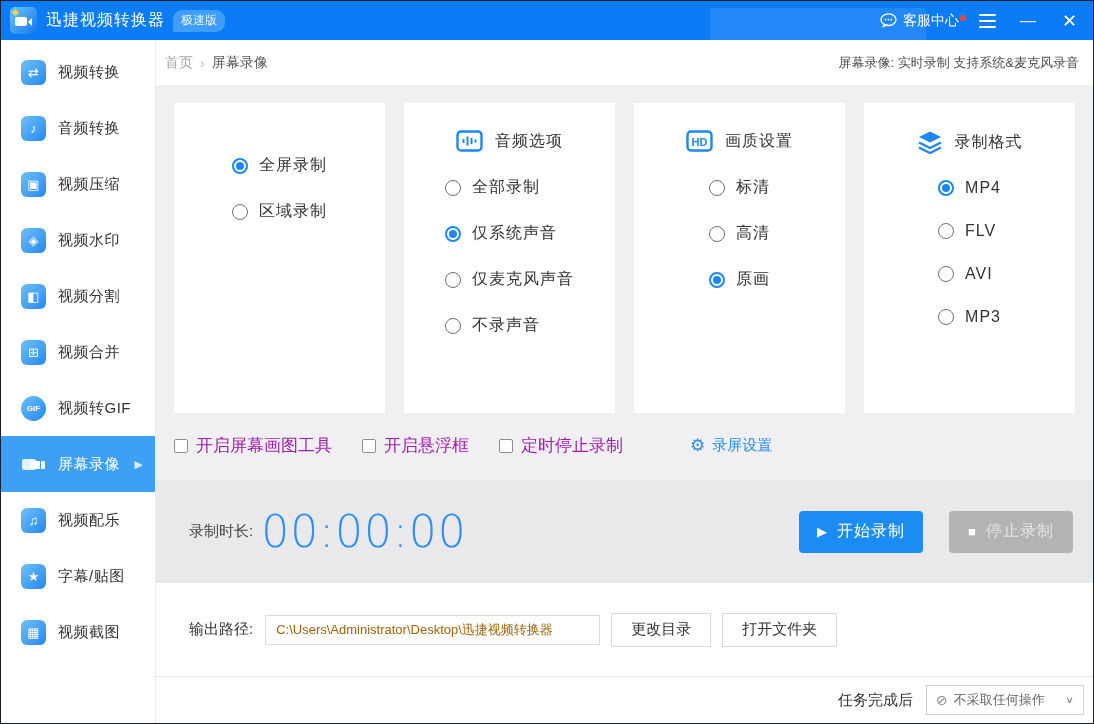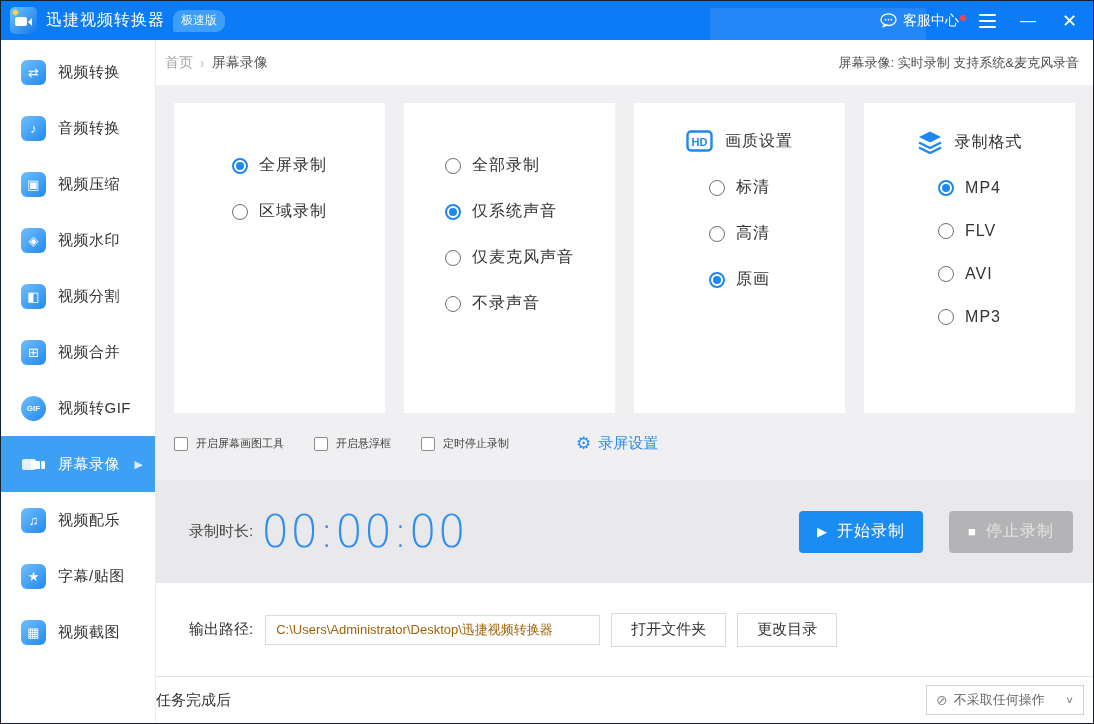--- a/index.html
+++ b/index.html
@@ -60,21 +60,21 @@
   .opt-group { width:max-content; margin:25px auto 0; }
   .opt-row { display:flex; align-items:center; gap:11px; margin-bottom:25px; cursor:pointer; }
   .opt-label { font-size:16px; color:#333; letter-spacing:1px; }
   .radio { width:16px; height:16px; border:1px solid #707070; border-radius:50%; background:#fff; flex:none; position:relative; }
   .radio.sel { border:2px solid #1e87f0; }
   .radio.sel::after { content:""; position:absolute; left:2px; top:2px; width:8px; height:8px; border-radius:50%; background:#1e87f0; }
 
   .opts-bar { display:flex; align-items:center; margin-top:21px; }
   .chk-item { display:flex; align-items:center; gap:8px; margin-right:30px; cursor:pointer; }
   .chk-box { width:14px; height:14px; border:1px solid #8d8d8d; border-radius:2px; background:#fff; flex:none; }
-  .chk-label { font-size:11px; color:#404040; }
+  .chk-label { font-size:17px; color:#a21caf; }
   .settings-link { display:flex; align-items:center; gap:7px; margin-left:37px; color:#2b8cf0; cursor:pointer; }
   .gear { font-size:17px; line-height:1; }
   .settings-text { font-size:15px; }
 
   
   .timer-strip { height:103px; background:#e9e9eb; display:flex; align-items:center; padding:0 20px 0 33px; flex:none; }
   .dur-label { font-size:15px; color:#454545; }
   .dur-value { font-family:"DejaVu Sans","Liberation Sans",sans-serif; font-weight:100; font-size:44px; color:#2f8ff2; margin-left:8px; letter-spacing:1px; line-height:1; }
   .timer-btns { margin-left:auto; display:flex; gap:26px; }
   .btn-rec { width:124px; height:42px; border:none; border-radius:4px; font-size:16px; letter-spacing:1px;
@@ -87,21 +87,21 @@
 
   
   .output-area { height:93px; background:#fff; display:flex; align-items:center; padding-left:33px; flex:none; }
   .out-label { font-size:15px; color:#333; }
   .out-input { width:335px; height:30px; border:1px solid #dcdcdc; background:#fff; color:#a16207; font-size:13px;
                padding:0 10px; margin-left:12px; font-family:inherit; }
   .out-btn { height:34px; padding:0 19px; background:#fff; border:1px solid #d9d9d9; color:#333; font-size:15px;
              margin-left:11px; cursor:pointer; font-family:inherit; }
 
   
-  .footer-bar { flex:1; background:#fff; border-top:1px solid #e3e3e3; display:flex; align-items:center; justify-content:space-between; padding-right:9px; }
+  .footer-bar { flex:1; background:#fff; border-top:1px solid #e3e3e3; display:flex; align-items:center; justify-content:flex-end; padding-right:9px; }
   .task-label { font-size:15px; color:#333; margin-right:13px; }
   .dropdown { width:158px; height:30px; border:1px solid #d0d0d0; display:flex; align-items:center; padding:0 9px; cursor:pointer; background:#fff; }
   .dd-icon { color:#8a8a8a; font-size:14px; margin-right:6px; }
   .dd-text { font-size:13px; color:#666; }
   .dd-chev { margin-left:auto; color:#8a8a8a; font-size:12px; transform:scaleY(.8); }
 </style>
 </head>
 <body>
 
 <div class="window">
@@ -211,20 +211,30 @@
                 <span class="opt-label">全屏录制</span>
               </div>
               <div class="opt-row">
                 <span class="radio"></span>
                 <span class="opt-label">区域录制</span>
               </div>
             </div>
           </div>
 
           <div class="card">
+            <div class="card-head">
+              <svg width="27" height="22" viewBox="0 0 27 22">
+                <rect x="1.5" y="1.5" width="24" height="19" rx="3.5" fill="none" stroke="#1e87f0" stroke-width="2.4"></rect>
+                <line x1="7.5" y1="9" x2="7.5" y2="13" stroke="#1e87f0" stroke-width="2"></line>
+                <line x1="11.5" y1="6.5" x2="11.5" y2="15.5" stroke="#1e87f0" stroke-width="2"></line>
+                <line x1="15.5" y1="8" x2="15.5" y2="14" stroke="#1e87f0" stroke-width="2"></line>
+                <line x1="19.5" y1="9.5" x2="19.5" y2="12.5" stroke="#1e87f0" stroke-width="2"></line>
+              </svg>
+              <span class="card-title">音频选项</span>
+            </div>
             <div class="opt-group">
               <div class="opt-row">
                 <span class="radio"></span>
                 <span class="opt-label">全部录制</span>
               </div>
               <div class="opt-row">
                 <span class="radio sel"></span>
                 <span class="opt-label">仅系统声音</span>
               </div>
               <div class="opt-row">
@@ -323,22 +333,22 @@
           <button class="btn-rec btn-stop">
             <span class="glyph">■</span>
             <span>停止录制</span>
           </button>
         </div>
       </div>
 
       <div class="output-area">
         <span class="out-label">输出路径:</span>
         <input class="out-input" type="text" value="C:\Users\Administrator\Desktop\迅捷视频转换器" style="">
+        <button class="out-btn">更改目录</button>
         <button class="out-btn">打开文件夹</button>
-        <button class="out-btn">更改目录</button>
       </div>
 
       <div class="footer-bar">
         <span class="task-label">任务完成后</span>
         <div class="dropdown">
           <span class="dd-icon">⊘</span>
           <span class="dd-text">不采取任何操作</span>
           <span class="dd-chev">∨</span>
         </div>
       </div>

